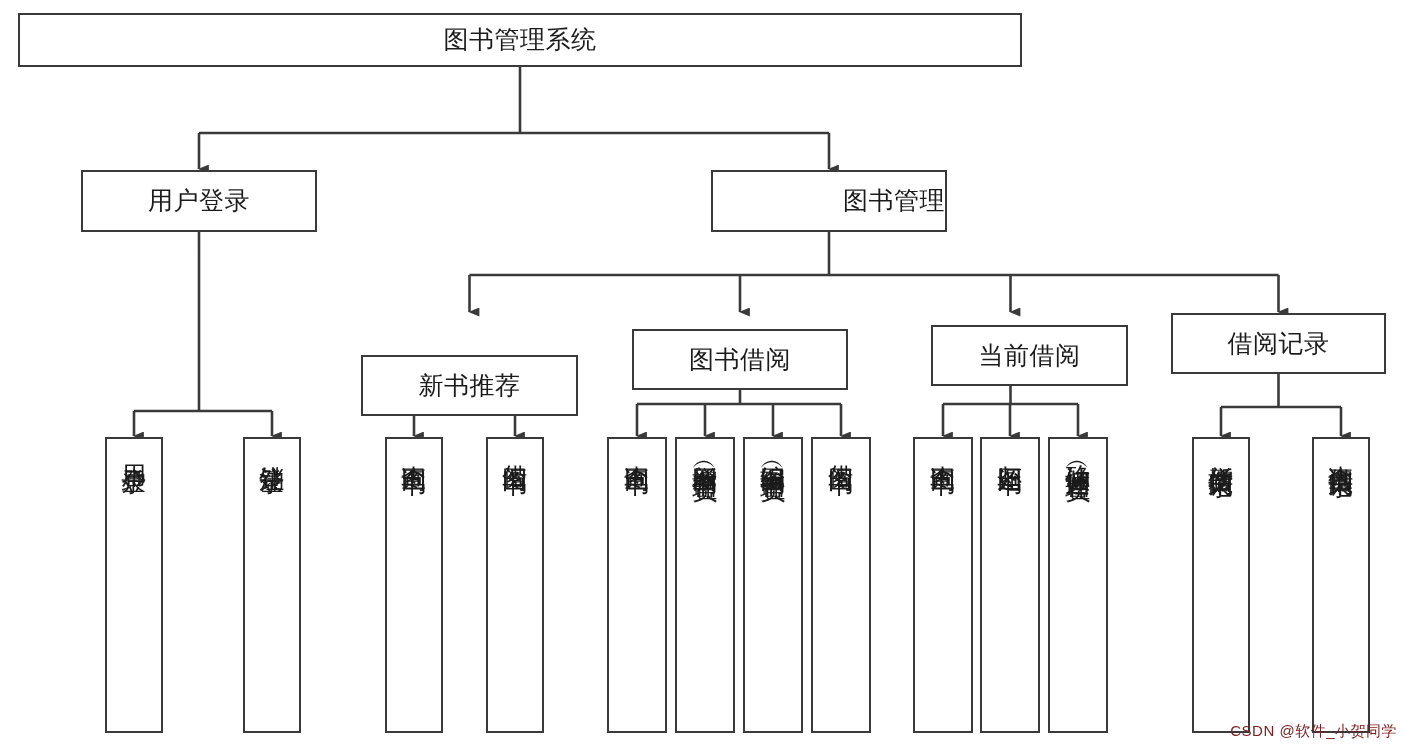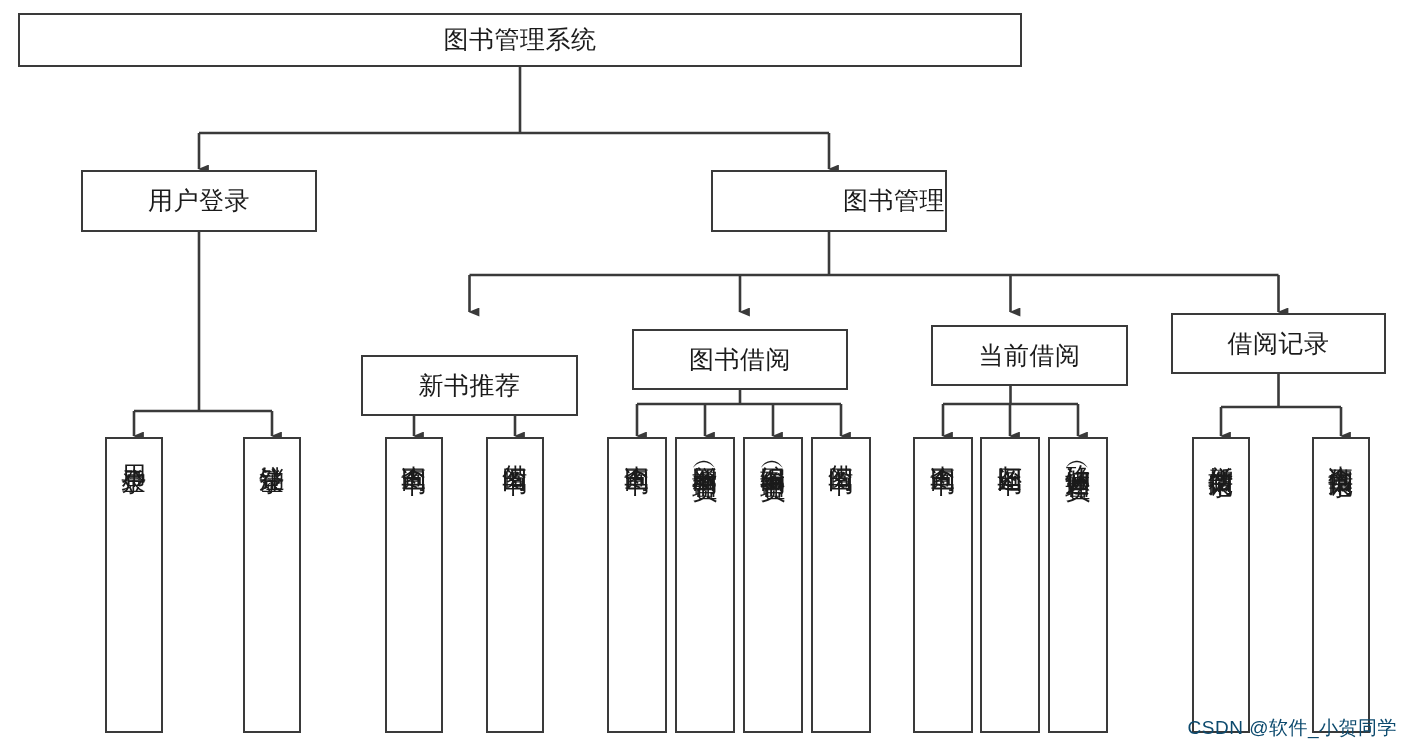--- a/index.html
+++ b/index.html
@@ -62,22 +62,22 @@
     text-orientation: upright;
     font-size: 25px;
     line-height: 1.05;
     letter-spacing: 2px;
     white-space: nowrap;
   }
   .watermark {
     position: absolute;
     right: 8px;
     bottom: 6px;
-    font-size: 19px;
-    color: #0c4a6e;
+    font-size: 15px;
+    color: #7f1d1d;
     white-space: nowrap;
     letter-spacing: 0.5px;
   }
 </style>
 </head>
 <body>
 
 <div id="canvas">
 
   <svg id="edges" viewBox="0 0 1405 747" width="1405" height="747" xmlns="http://www.w3.org/2000/svg">

